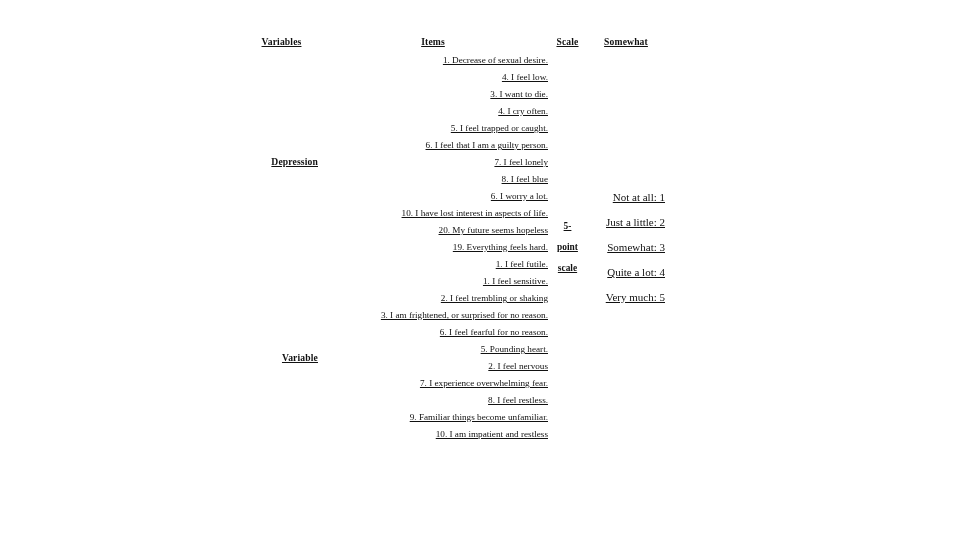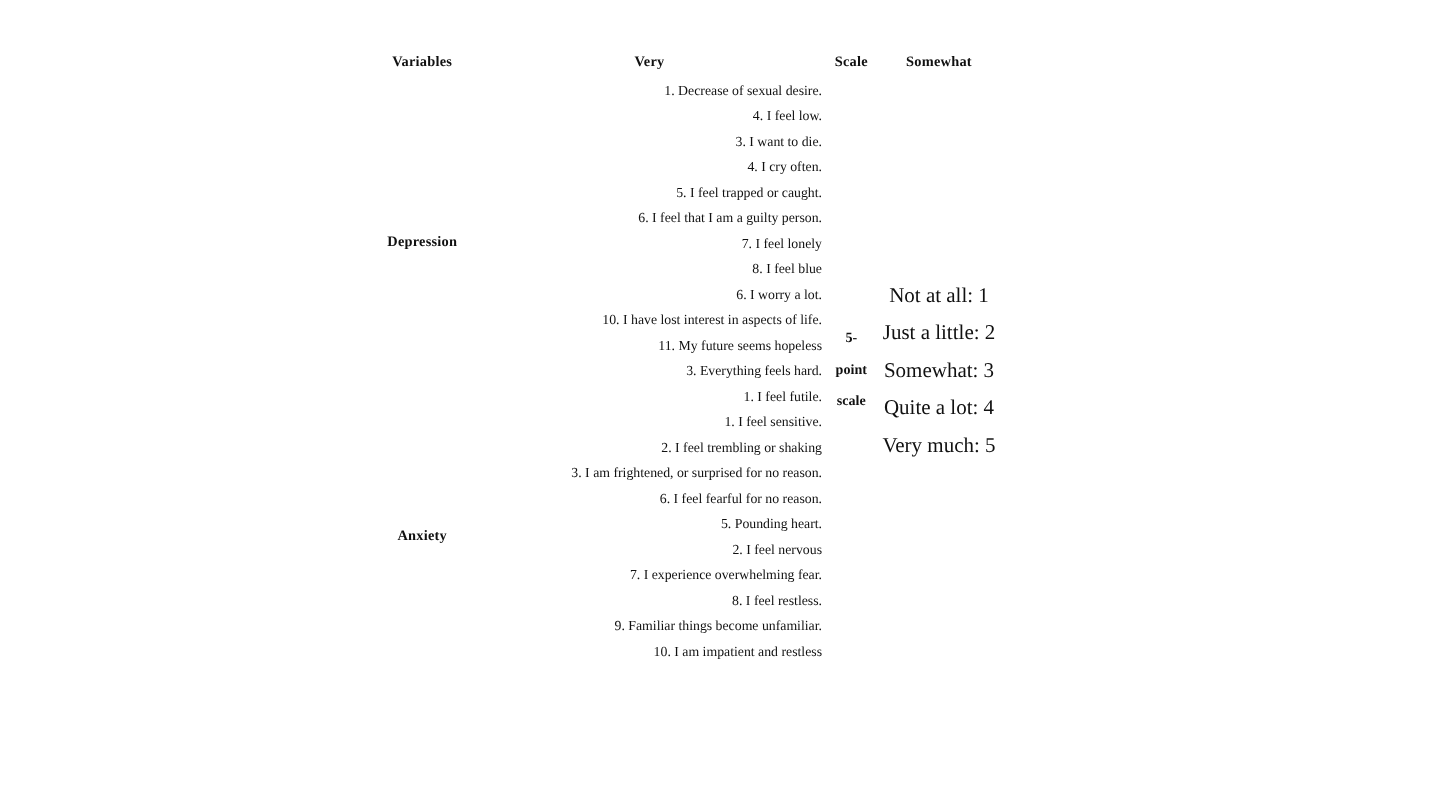--- a/index.html
+++ b/index.html
@@ -33,20 +33,21 @@
     font-size: 9.2px;
     line-height: 1.05;
   }
 
   #questionnaire-table td,
   #questionnaire-table th {
     padding: 0;
     margin: 0;
     vertical-align: middle;
     border: 0;
+    text-decoration: underline;
   }
 
   
   col.c-variables { width: 73px; }
   col.c-items     { width: 230px; }
   col.c-scale     { width: 39px; }
   col.c-variable  { width: 78px; }
 
   
   .thead-row th {
@@ -72,39 +73,39 @@
 
   .item-line {
     display: block;
     height: 17px;
     line-height: 17px;
     white-space: nowrap;
     overflow: hidden;
   }
 
   .cell-varname {
-    text-align: center;
+    text-align: right;
     font-weight: bold;
     font-size: 9.6px;
     letter-spacing: 0.15px;
   }
   .cell-varname.depression-cell { border-bottom: 1px solid #000; }
 
   .cell-scale {
     text-align: center;
     font-weight: bold;
     font-size: 9.4px;
     border-left: 1px solid #000;
     border-right: 1px solid #000;
   }
   .scale-line { display: block; height: 21px; line-height: 21px; }
 
   .cell-variable {
-    text-align: center;
-    font-size: 14px;
+    text-align: right;
+    font-size: 11px;
   }
   .anchor-line {
     display: block;
     height: 25px;
     line-height: 25px;
     white-space: nowrap;
   }
 
   
   .bottom-rule-cell {
@@ -122,21 +123,21 @@
     <colgroup>
       <col class="c-variables">
       <col class="c-items">
       <col class="c-scale">
       <col class="c-variable">
     </colgroup>
 
     <thead>
       <tr class="thead-row">
         <th>Variables</th>
-        <th class="sep">Very</th>
+        <th class="sep">Items</th>
         <th class="sep">Scale</th>
         <th class="sep">Somewhat</th>
       </tr>
     </thead>
 
     <tbody>
 
       <tr>
         <td class="cell-varname depression-cell" rowspan="10">Depression</td>
 
@@ -193,38 +194,38 @@
 
       <tr>
         <td class="cell-items">
           <span class="item-line">6. I worry a lot.</span>
         </td>
       </tr>
 
       <tr>
         <td class="cell-items">
           <span class="item-line">10. I have lost interest in aspects of life.</span>
-          <span class="item-line">11. My future seems hopeless</span>
-        </td>
-      </tr>
-
-      <tr>
-        <td class="cell-items">
-          <span class="item-line">3. Everything feels hard.</span>
+          <span class="item-line">20. My future seems hopeless</span>
+        </td>
+      </tr>
+
+      <tr>
+        <td class="cell-items">
+          <span class="item-line">19. Everything feels hard.</span>
         </td>
       </tr>
 
       <tr>
         <td class="cell-items">
           <span class="item-line">1. I feel futile.</span>
         </td>
       </tr>
 
       <tr>
-        <td class="cell-varname" rowspan="7">Anxiety</td>
+        <td class="cell-varname" rowspan="7">Variable</td>
 
         <td class="cell-items">
           <span class="item-line">1. I feel sensitive.</span>
           <span class="item-line">2. I feel trembling or shaking</span>
         </td>
       </tr>
 
       <tr>
         <td class="cell-items">
           <span class="item-line">3. I am frightened, or surprised for no reason.</span>

